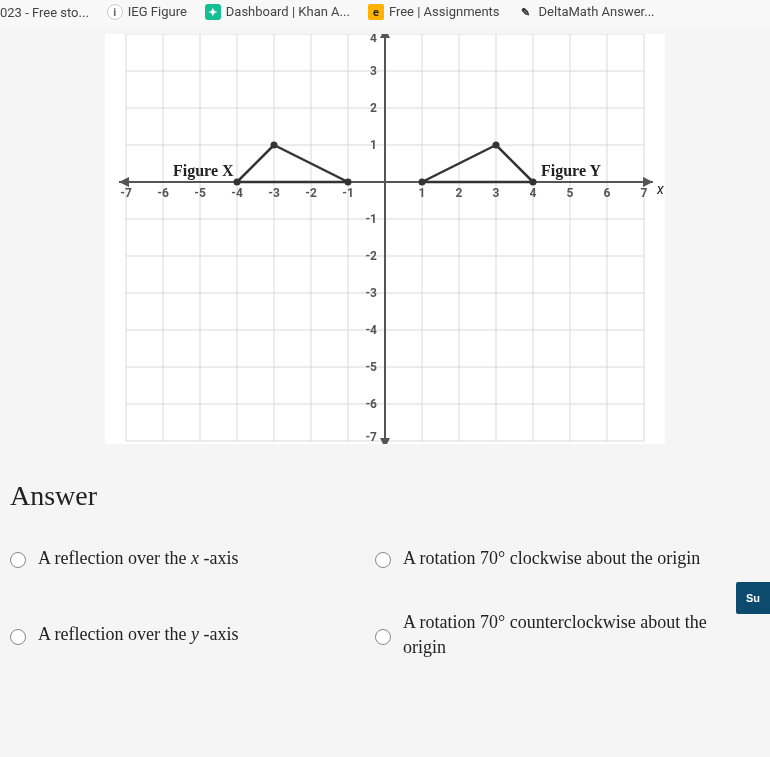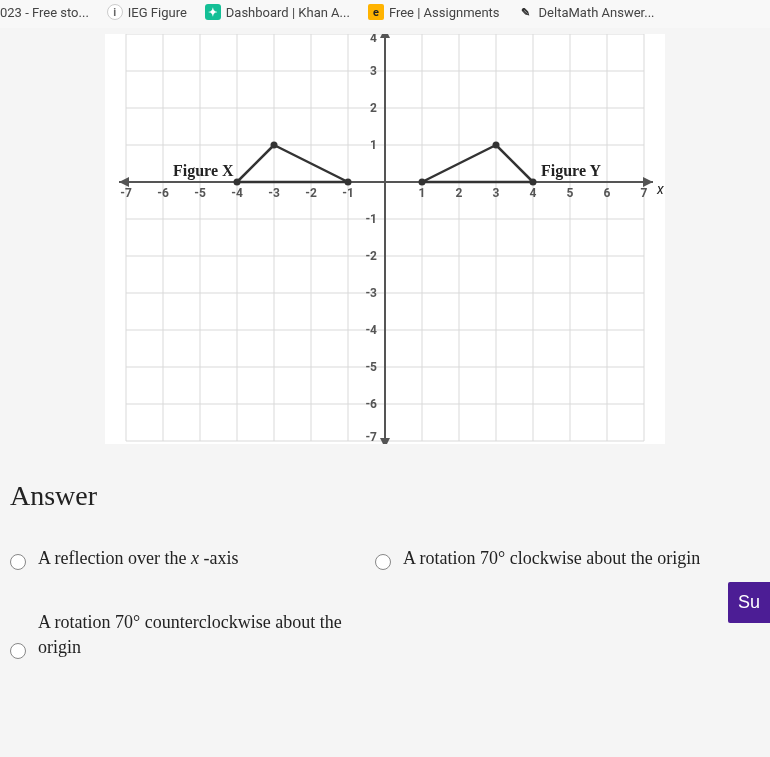--- a/index.html
+++ b/index.html
@@ -15,21 +15,20 @@
     display: flex;
     align-items: center;
     gap: 18px;
     padding: 4px 0 8px 0;
     background: #f8f8f8;
     font-size: 13px;
     color: #444;
   }
   .bm-item {
     display: flex;
-    align-items: center;
     gap: 5px;
     cursor: pointer;
     white-space: nowrap;
   }
   .bm-icon {
     width: 16px;
     height: 16px;
     display: inline-flex;
     align-items: center;
     justify-content: center;
@@ -75,45 +74,46 @@
     grid-template-columns: 1fr 1fr;
     column-gap: 30px;
     row-gap: 40px;
     font-family: Georgia, "Times New Roman", serif;
     font-size: 18px;
     color:#222;
     max-width: 700px;
   }
   .opt {
     display:flex;
-    align-items:flex-end;
+    align-items:center;
     gap:12px;
     line-height:1.35;
   }
   .radio {
     flex:0 0 16px;
     width:16px;
     height:16px;
     border:1.5px solid #888;
     border-radius:50%;
     margin-top:4px;
     background:#fff;
     cursor:pointer;
   }
   .submit-btn {
     position:absolute;
     right:0;
     top: 582px;
-    background:#4c1d95;
+    background:#0c4a6e;
     color:#fff;
     border:none;
     padding:10px 10px;
-    font-size:18px;
+    font-size:11px;
     cursor:pointer;
     border-radius:2px 0 0 2px;
+    font-weight:bold;
   }
   .italic { font-style: italic; }
 </style>
 </head>
 <body>
 
 <div class="bookmarks">
   <div class="bm-item">
     <span>023 - Free sto...</span>
   </div>
@@ -234,18 +234,22 @@
     <div class="opt">
       <span class="radio"></span>
       <span>A reflection over the <span class="italic">x</span> -axis</span>
     </div>
     <div class="opt">
       <span class="radio"></span>
       <span>A rotation 70° clockwise about the origin</span>
     </div>
     <div class="opt">
       <span class="radio"></span>
+      <span>A reflection over the <span class="italic">y</span> -axis</span>
+    </div>
+    <div class="opt">
+      <span class="radio"></span>
       <span>A rotation 70° counterclockwise about the origin</span>
     </div>
   </div>
 </div>
 
 <button class="submit-btn">Su</button>
 
 </body></html>

